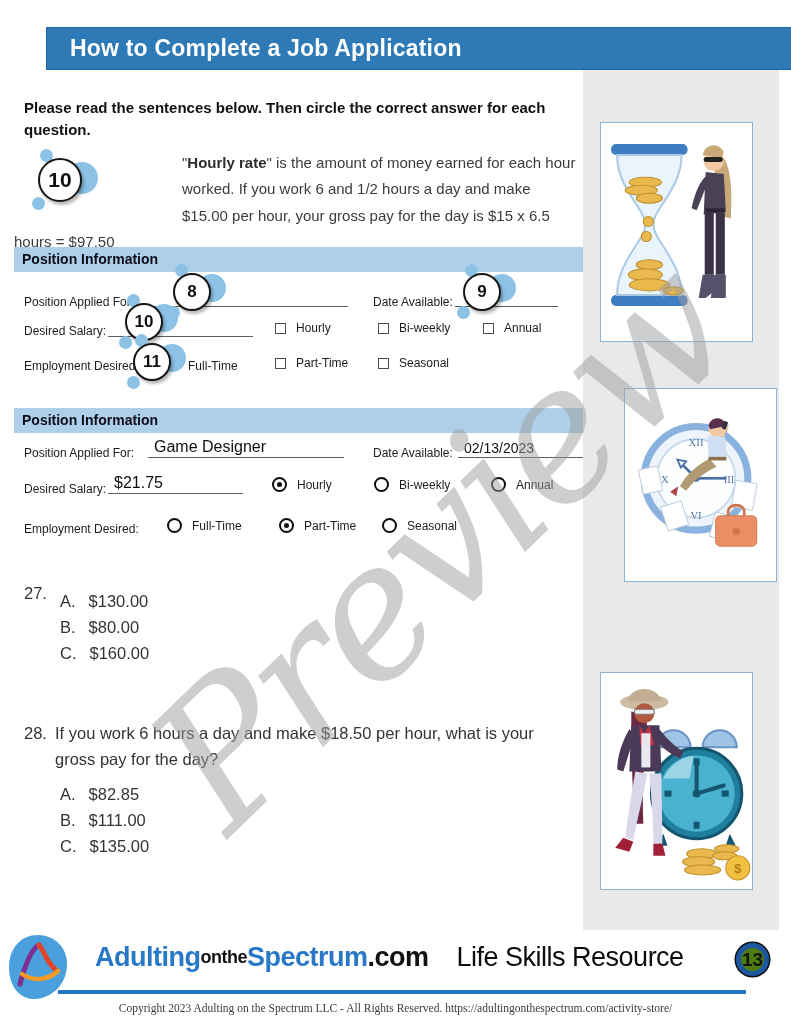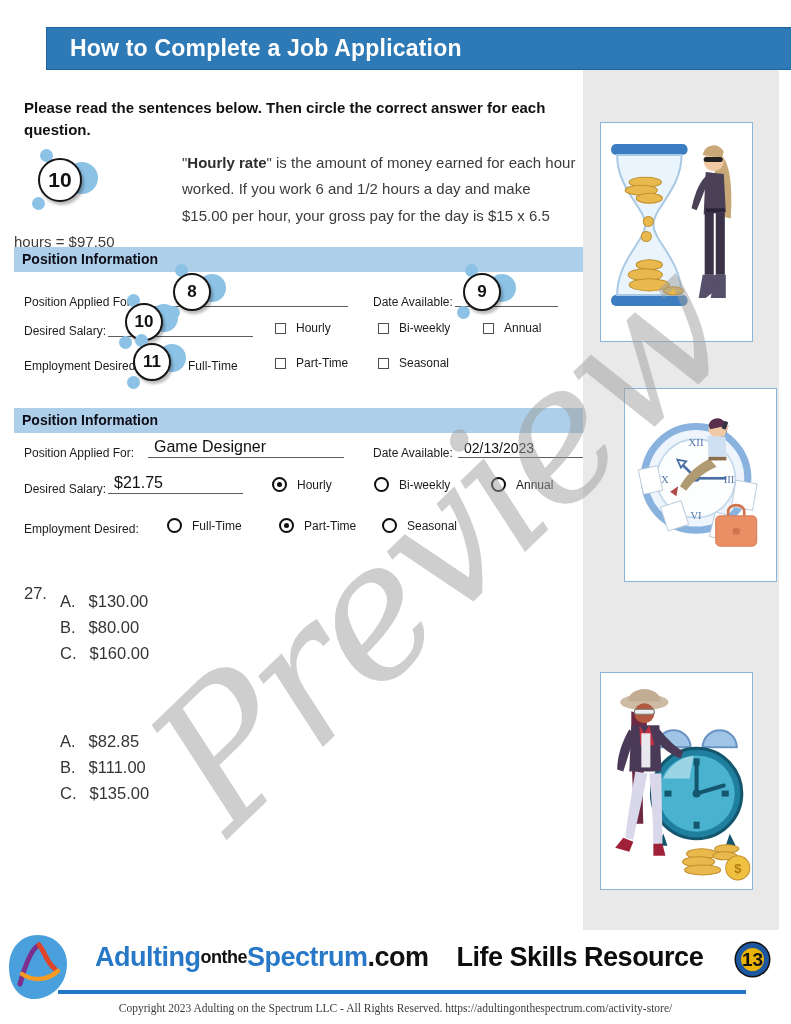--- a/index.html
+++ b/index.html
@@ -83,25 +83,25 @@
     z-index:30; pointer-events:none; white-space:nowrap;
   }
 
   
   .footer { position:absolute; left:0; top:930px; width:791px; height:94px; background:#fff; }
   .logo { position:absolute; left:8px; top:3px; width:60px; height:68px; }
   .brand-line { position:absolute; left:95px; top:12px; display:flex; align-items:center; white-space:nowrap; letter-spacing:-.5px; }
   .brand-adulting, .brand-spectrum { font-size:27px; font-weight:bold; color:#2878c8; }
   .brand-onthe { font-size:18px; font-weight:bold; color:#111; }
   .brand-dotcom { font-size:27px; font-weight:bold; color:#111; }
-  .brand-tagline { font-size:27px; font-weight:bold; color:#0d0d0d; margin-left:28px; }
+  .brand-tagline { font-size:27px; font-weight:normal; color:#0d0d0d; margin-left:28px; }
   .footer-rule { position:absolute; left:58px; top:60px; width:688px; height:4px; background:#2277c4; }
   .page-circle {
     position:absolute; left:736px; top:13px; width:33px; height:33px;
-    border:5px solid #1c57a0; border-radius:50%; background:#eab308;
+    border:5px solid #1c57a0; border-radius:50%; background:#4d7c0f;
     box-shadow:0 0 0 1.5px #111;
     display:flex; align-items:center; justify-content:center;
     font-size:19px; font-weight:bold; color:#111;
   }
   .copyright {
     position:absolute; left:0; top:72px; width:791px; text-align:center;
     font-family:"Liberation Serif", serif; font-size:11.5px; color:#3c3c3c;
   }
 </style>
 </head>
@@ -229,20 +229,24 @@
         <span>$80.00</span>
       </div>
       <div class="choice">
         <span>C.</span>
         <span>$160.00</span>
       </div>
     </div>
   </div>
 
   <div class="question" style="top:720px;">
+    <div class="q-body">
+      <span class="q-num">28.</span>
+      <span>If you work 6 hours a day and make $18.50 per hour, what is your gross pay for the day?</span>
+    </div>
     <div class="choices">
       <div class="choice">
         <span>A.</span>
         <span>$82.85</span>
       </div>
       <div class="choice">
         <span>B.</span>
         <span>$111.00</span>
       </div>
       <div class="choice">

